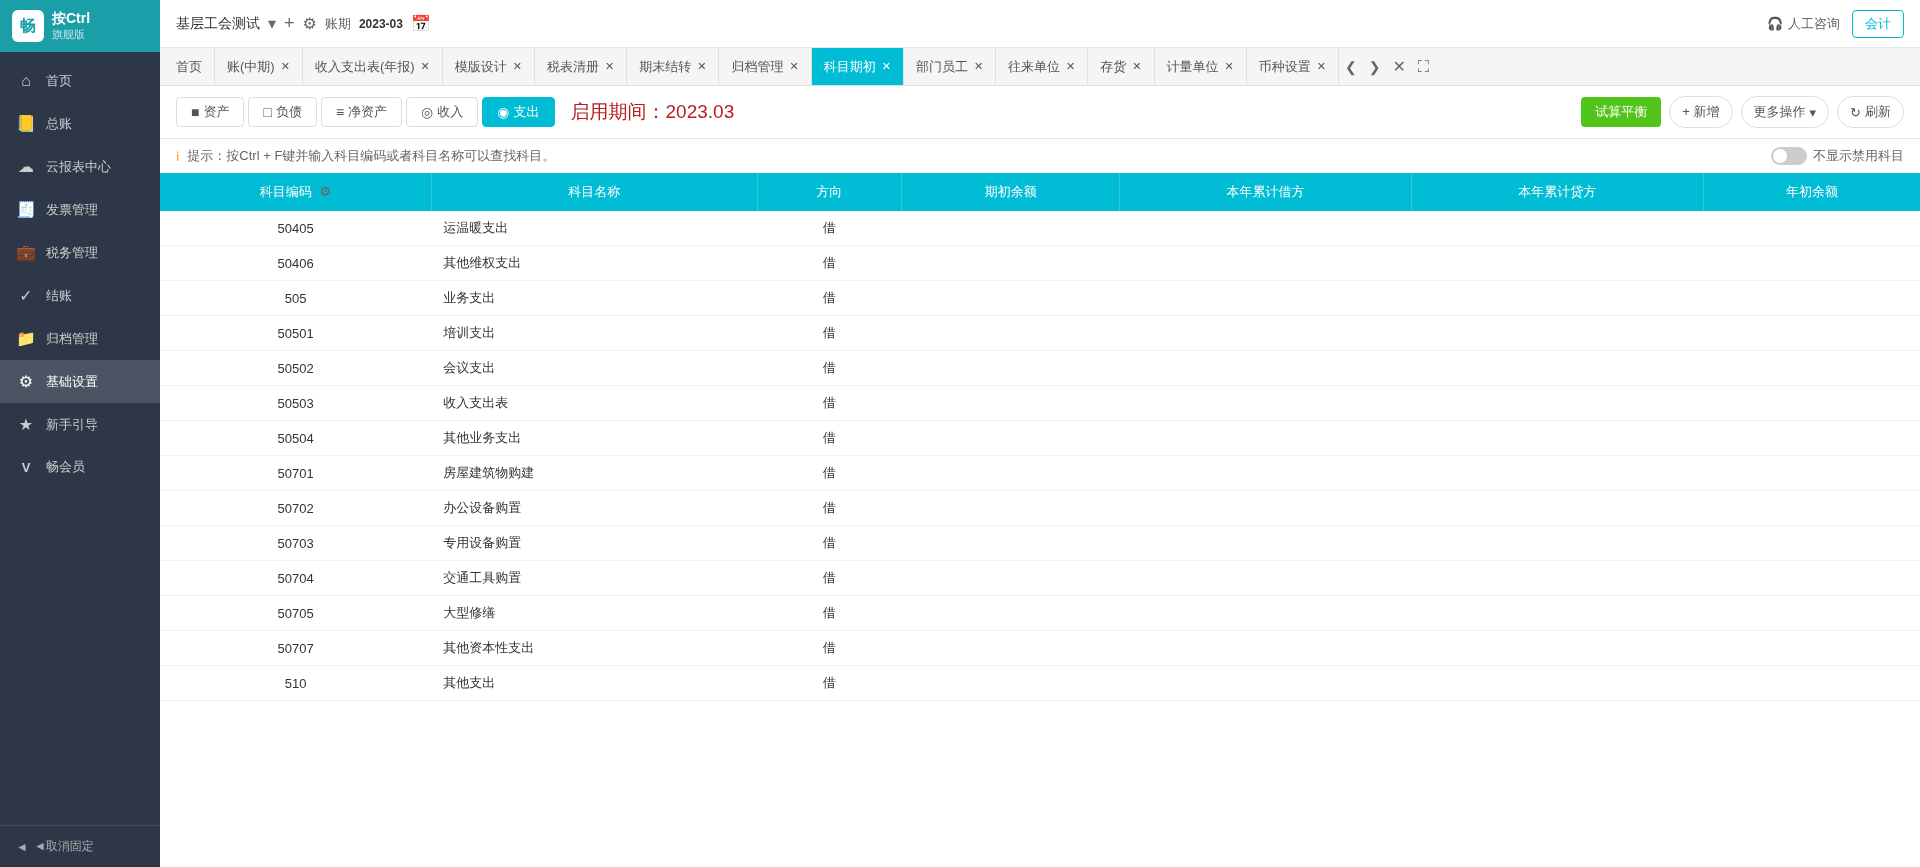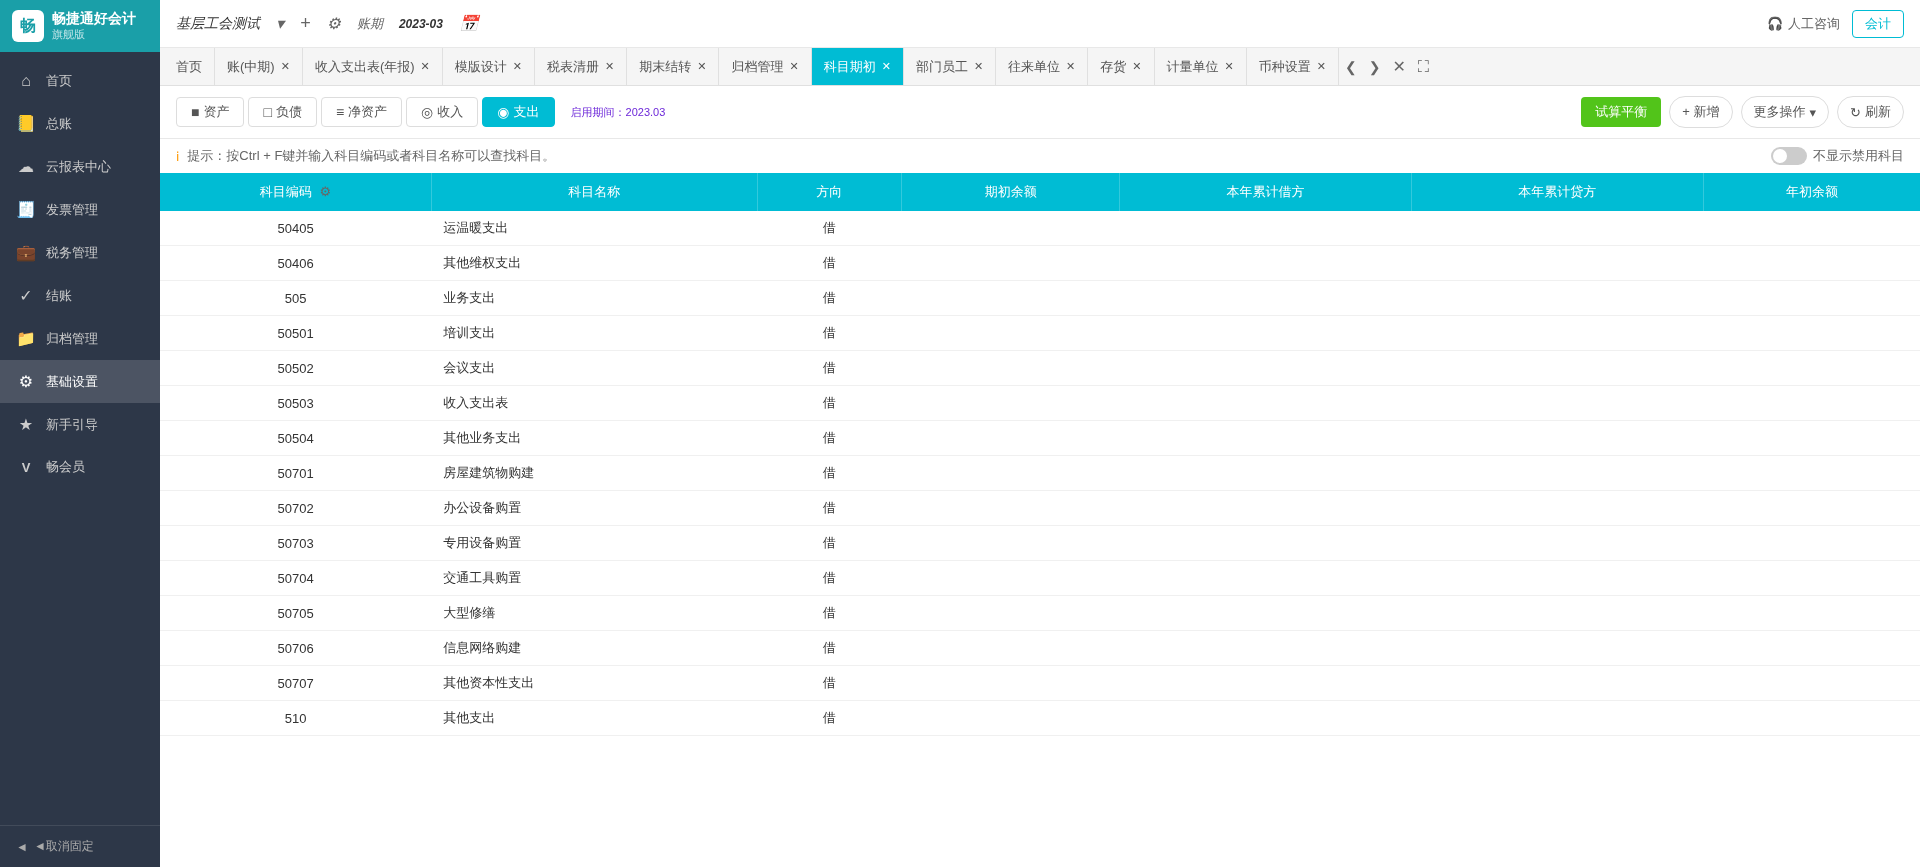--- a/index.html
+++ b/index.html
@@ -54,21 +54,21 @@
 
     
     .topbar {
       background: #fff;
       border-bottom: 1px solid #e8e8e8;
       padding: 0 16px;
       display: flex; align-items: center; justify-content: space-between;
       height: 48px;
       flex-shrink: 0;
     }
-    .topbar-left { display: flex; align-items: center; gap: 16px; font-style: italic; }
+    .topbar-left { display: flex; align-items: center; gap: 8px; }
     .company-name { font-size: 14px; color: #333; }
     .topbar-icon { cursor: pointer; color: #666; font-size: 16px; }
     .period-label { font-size: 13px; color: #666; }
     .period-value { font-size: 12px; color: #333; font-weight: bold; }
     .topbar-right { display: flex; align-items: center; gap: 12px; }
     .support-btn { display: flex; align-items: center; gap: 4px; color: #666; cursor: pointer; font-size: 13px; }
     .account-btn {
       border: 1px solid #00bcd4;
       color: #00bcd4;
       padding: 4px 12px;
@@ -120,21 +120,21 @@
       padding: 5px 14px;
       border-radius: 4px;
       cursor: pointer;
       font-size: 13px;
       color: #555;
       border: 1px solid #ddd;
       background: #fff;
     }
     .sub-tab.active { background: #00bcd4; color: #fff; border-color: #00bcd4; }
     .sub-tab .tab-icon { font-size: 14px; }
-    .period-info { margin-left: 12px; color: #6d28d9; font-size: 11px; }
+    .period-info { margin-left: 12px; color: #b91c1c; font-size: 19px; }
 
     
     .toolbar {
       display: flex; align-items: center; justify-content: space-between;
       padding: 8px 16px;
       flex-shrink: 0;
     }
     .toolbar-left { display: flex; align-items: center; gap: 4px; font-size: 13px; color: #666; }
     .info-icon { color: #ff9800; margin-right: 4px; }
     .toggle-label { display: flex; align-items: center; gap: 6px; font-size: 13px; color: #666; }
@@ -205,21 +205,21 @@
   </style>
 </head>
 <body>
 
 <div class="sidebar">
   <div class="sidebar-logo">
     <div class="logo-icon">
       <span>畅</span>
     </div>
     <div>
-      <div class="logo-text">畅捷通好会计</div>
+      <div class="logo-text">按Ctrl</div>
       <div class="logo-sub">旗舰版</div>
     </div>
   </div>
   <nav class="sidebar-nav">
     <div class="sidebar-item">
       <span class="icon">⌂</span>
       <span class="label">首页</span>
     </div>
     <div class="sidebar-item">
       <span class="icon">📒</span>
@@ -512,29 +512,20 @@
             <tr>
       <td>    50705</td>
       <td>大型修缮</td>
       <td>借</td>
       <td></td>
       <td></td>
       <td></td>
       <td></td>
     </tr>
             <tr>
-      <td>    50706</td>
-      <td>信息网络购建</td>
-      <td>借</td>
-      <td></td>
-      <td></td>
-      <td></td>
-      <td></td>
-    </tr>
-            <tr>
       <td>    50707</td>
       <td>其他资本性支出</td>
       <td>借</td>
       <td></td>
       <td></td>
       <td></td>
       <td></td>
     </tr>
             <tr>
       <td>510</td>

